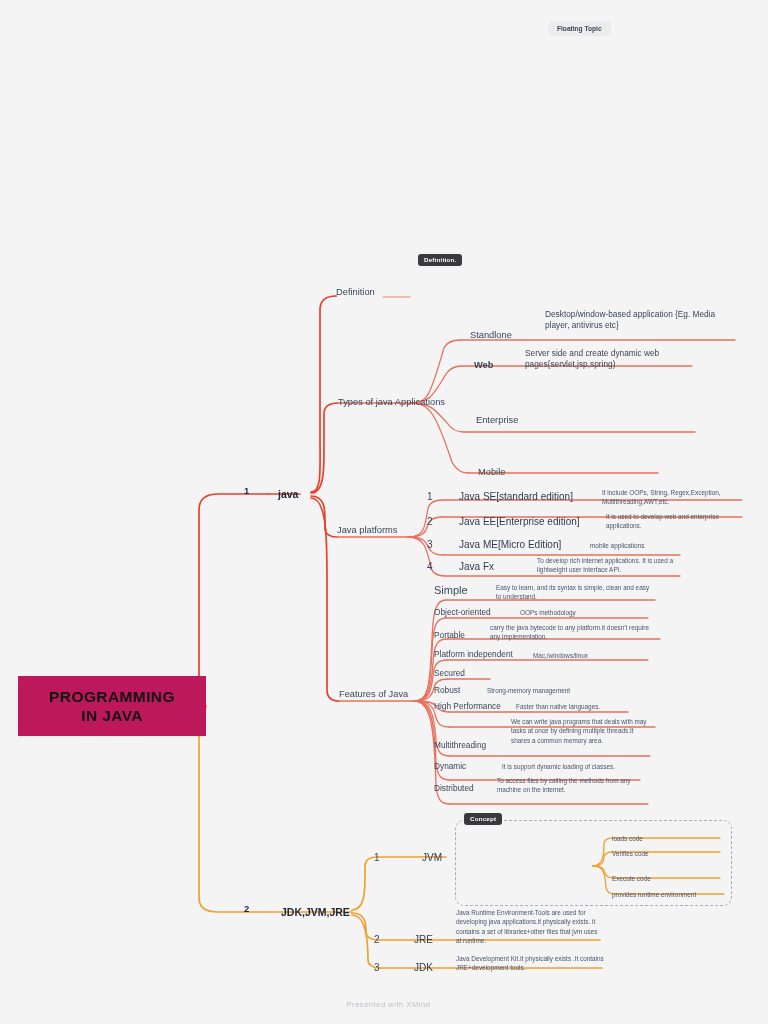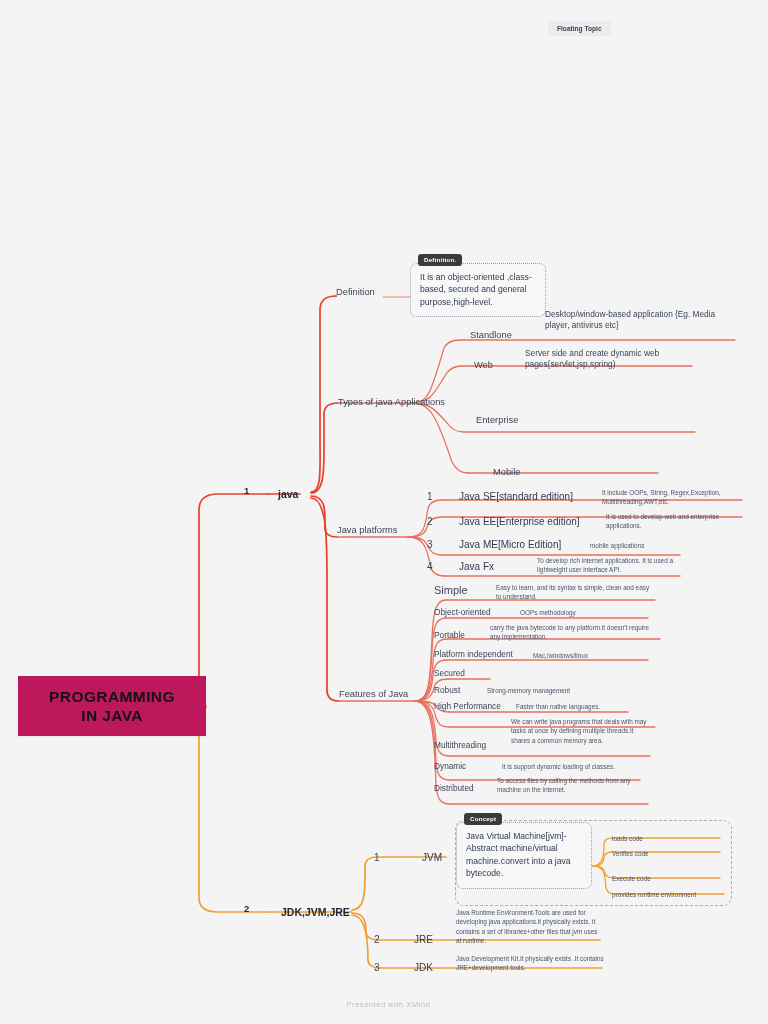--- a/index.html
+++ b/index.html
@@ -189,34 +189,33 @@
 
   <div class="node idx" style="left:244px; top:485px;">1</div>
   <div class="node mainlabel" style="left:278px; top:488px;">java</div>
 
   <div class="node idx" style="left:244px; top:903px;">2</div>
   <div class="node mainlabel" style="left:281px; top:906px;">JDK,JVM,JRE</div>
 
   <div class="node l2" style="left:336px; top:287px;">Definition</div>
   <div class="callout" style="left:410px; top:248px; width:136px;">
     <span class="badge">Definition.</span>
-    <div class="body">It is an object-oriented ,class-based, secured and general purpose,high-level.</div>
   </div>
 
   <div class="node l2" style="left:338px; top:397px;">Types of java Applications</div>
 
   <div class="node l2" style="left:470px; top:330px;">Standlone</div>
   <div class="node desc9" style="left:545px; top:309px; width:188px;">Desktop/window-based application {Eg. Media player, antivirus etc}</div>
 
-  <div class="node l2" style="left:474px; top:360px;">Web</div>
+  <div class="node l2" style="left:474px; top:360px;font-weight:bold;">Web</div>
   <div class="node desc9" style="left:525px; top:348px; width:190px;">Server side and create dynamic web pages{servlet,jsp,spring)</div>
 
   <div class="node l2" style="left:476px; top:415px;">Enterprise</div>
 
-  <div class="node l2" style="left:478px; top:467px;margin-left:15px;">Mobile</div>
+  <div class="node l2" style="left:478px; top:467px;">Mobile</div>
 
   <div class="node l2" style="left:337px; top:525px;">Java platforms</div>
 
   <div class="node l2num" style="left:427px; top:491px;">1</div>
   <div class="node l2name" style="left:459px; top:491px;">Java SE[standard edition]</div>
   <div class="node desc" style="left:602px; top:488px; width:140px;">It include OOPs, String, Regex,Exception, Multithreading,AWT,etc.</div>
 
   <div class="node l2num" style="left:427px; top:516px;">2</div>
   <div class="node l2name" style="left:459px; top:516px;">Java EE[Enterprise edition]</div>
   <div class="node desc" style="left:606px; top:512px; width:136px;">It is used to develop web and enterprise applications.</div>
@@ -259,21 +258,20 @@
 
   <div class="node desc9" style="left:434px; top:783px;">Distributed</div>
   <div class="node desc" style="left:497px; top:776px; width:155px;">To access files by calling the methods from any machine on the internet.</div>
 
   <div class="boundary" style="left:455px; top:820px; width:277px; height:86px;"></div>
 
   <div class="node l2num" style="left:374px; top:852px;">1</div>
   <div class="node l2name" style="left:422px; top:852px;">JVM</div>
   <div class="callout" style="left:456px; top:807px; width:136px;">
     <span class="badge">Concept</span>
-    <div class="body">Java Virtual Machine[jvm]-Abstract machine/virtual machine.convert into a java bytecode.</div>
   </div>
 
   <div class="node desc" style="left:612px; top:834px;">loads code</div>
   <div class="node desc" style="left:612px; top:849px;">Verifies code</div>
   <div class="node desc" style="left:612px; top:874px;">Execute code</div>
   <div class="node desc" style="left:612px; top:890px;">provides runtime environment</div>
 
   <div class="node l2num" style="left:374px; top:934px;">2</div>
   <div class="node l2name" style="left:414px; top:934px;">JRE</div>
   <div class="node desc" style="left:456px; top:908px; width:148px;">Java Runtime Environment-Tools are used for developing java applications.it physically exists. it contains a set of libraries+other files that jvm uses at runtime.</div>

